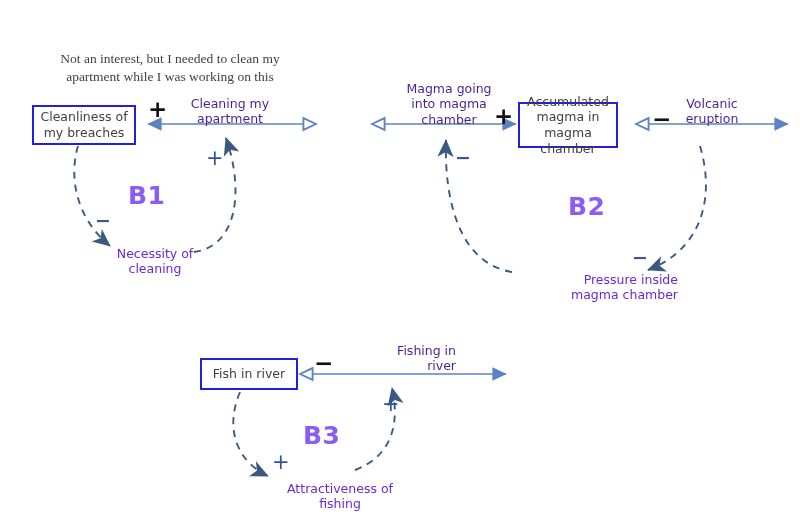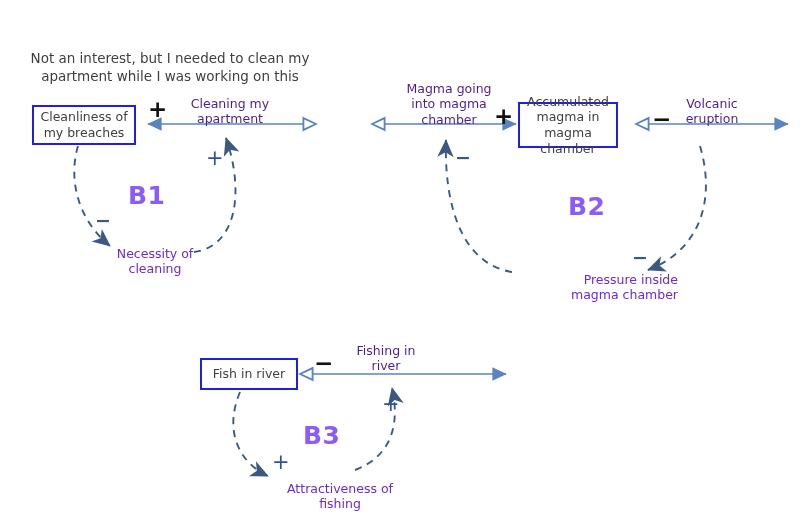--- a/index.html
+++ b/index.html
@@ -127,21 +127,21 @@
     <g>
       <line x1="306" y1="374" x2="506" y2="374" stroke="#5b83c0" stroke-width="1.7" marker-end="url(#solidArrowR)"></line>
       <line x1="306" y1="374" x2="300" y2="374" stroke="#5b83c0" stroke-width="1.7" marker-end="url(#hollowArrow)"></line>
     </g>
 
     <path d="M 240,392 C 224,430 238,462 268,476" fill="none" stroke="#3c5a80" stroke-width="1.9" stroke-dasharray="7,6" marker-end="url(#linkHead)"></path>
 
     <path d="M 355,470 C 392,456 400,424 392,388" fill="none" stroke="#3c5a80" stroke-width="1.9" stroke-dasharray="7,6" marker-end="url(#linkHead)"></path>
   </svg>
 
-  <div class="caption" style="left:20px; top:50px; width:300px;">Not an interest, but I needed to clean my
+  <div class="caption" style="left:20px; top:50px; width:300px;font-family:Liberation Serif, serif;">Not an interest, but I needed to clean my
 apartment while I was working on this</div>
 
   <div class="stock" style="left:32px; top:105px; width:104px; height:40px;">Cleanliness of
 my breaches</div>
 
   <div class="flow-label" style="left:175px; top:96px; width:110px;">Cleaning my
 apartment</div>
 
   <div class="sign dark minus" style="left:148px; top:98px;">+</div>
 
@@ -174,21 +174,21 @@
 
   <div class="sign slate minus" style="left:632px; top:248px;">−</div>
 
   <div class="aux-label" style="left:542px; top:272px; width:136px;text-align:right;">Pressure inside
 magma chamber</div>
 
   <div class="loop-id" style="left:568px; top:192px;">B2</div>
 
   <div class="stock" style="left:200px; top:358px; width:98px; height:32px;">Fish in river</div>
 
-  <div class="flow-label" style="left:340px; top:343px; width:92px;">Fishing in
+  <div class="flow-label" style="left:364px; top:343px; width:92px;text-align:right;">Fishing in
 river</div>
 
   <div class="sign dark minus" style="left:314px; top:352px;">−</div>
 
   <div class="sign blue" style="left:382px; top:394px;">+</div>
 
   <div class="sign blue" style="left:272px; top:452px;">+</div>
 
   <div class="aux-label" style="left:278px; top:481px; width:124px;">Attractiveness of
 fishing</div>

